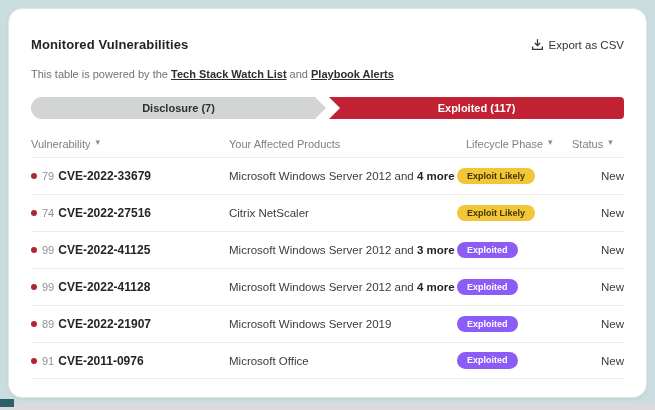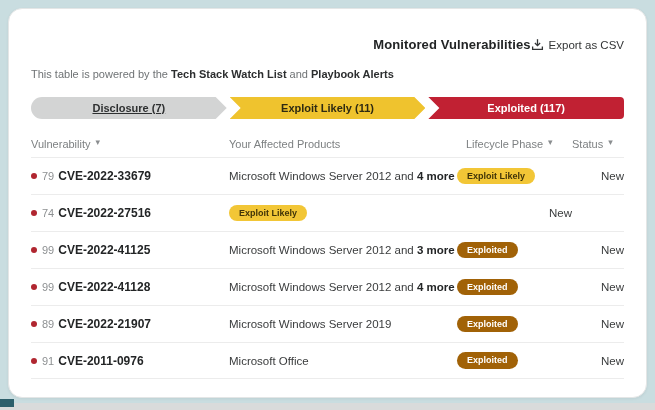--- a/index.html
+++ b/index.html
@@ -20,46 +20,46 @@
   }
   .card {
     position: absolute; left: 8px; top: 8px; width: 639px; height: 390px;
     background: #ffffff;
     border: 1px solid #e4e6e6;
     border-radius: 14px;
     box-shadow: 0 1px 3px rgba(0,0,0,.06);
     padding: 28px 22px 14px 22px;
   }
   
-  .card-header { display: flex; justify-content: flex-end; align-items: center; }
+  .card-header { display: flex; justify-content: space-between; align-items: center; }
   .card-title { font-size: 13px; font-weight: bold; color: #222425; letter-spacing: .1px; }
   .export-btn {
     display: flex; align-items: center; gap: 5px;
     background: none; border: none; cursor: pointer;
     font-family: inherit; font-size: 11.5px; color: #333536;
   }
   .export-btn svg { display: block; }
   
   .subtitle { margin-top: 16px; font-size: 11px; color: #6f7375; }
-  .subtitle a { color: #2c2e2f; font-weight: bold; cursor: pointer; margin-top: 10px; }
+  .subtitle a { color: #2c2e2f; font-weight: bold; text-decoration: underline; cursor: pointer; margin-top: 10px; }
   
   .stage-bar { display: flex; margin-top: 17px; height: 22px; }
   .stage { flex: 1; position: relative; margin-right: 3px; }
   .stage:last-child { margin-right: 0; }
   .stage-inner {
     position: absolute; inset: 0;
     display: flex; align-items: center; justify-content: center;
     font-size: 11px; font-weight: bold;
   }
   .stage-mid .stage-inner { clip-path: polygon(0 0, calc(100% - 11px) 0, 100% 50%, calc(100% - 11px) 100%, 0 100%, 11px 50%); }
   .stage-first { border-radius: 11px 0 0 11px; overflow: hidden; }
   .stage-first .stage-inner { clip-path: polygon(0 0, calc(100% - 11px) 0, 100% 50%, calc(100% - 11px) 100%, 0 100%); }
   .stage-last { border-radius: 0 4px 4px 0; overflow: hidden; }
   .stage-last .stage-inner { clip-path: polygon(0 0, 100% 0, 100% 100%, 0 100%, 11px 50%); }
-  .stage-gray .stage-inner { background: #d3d4d4; color: #2e3031; text-decoration: underline; }
+  .stage-gray .stage-inner { background: #d3d4d4; color: #2e3031; }
   .stage-yellow .stage-inner { background: #efc32e; color: #2e2a12; }
   .stage-red .stage-inner { background: #c12133; color: #ffffff; }
   
   .vuln-table { margin-top: 12px; }
   .t-row {
     display: grid;
     grid-template-columns: 198px 228px 115px 1fr;
     align-items: center;
   }
   .t-head { height: 26px; font-size: 11px; color: #7d8082; }
@@ -71,21 +71,21 @@
   .vuln-cell { display: flex; align-items: center; gap: 4px; white-space: nowrap; }
   .risk-dot { width: 6px; height: 6px; border-radius: 50%; background: #b02630; flex: 0 0 auto; }
   .risk-score { color: #8d9092; font-size: 11px; margin-left: 1px; }
   .cve-id { font-weight: bold; color: #232526; font-size: 12px; }
   .product-cell b { color: #232526; }
   .badge {
     display: inline-block; padding: 3px 10px; border-radius: 9px;
     font-size: 9px; font-weight: bold; line-height: 1.15; white-space: nowrap;
   }
   .badge-exploit-likely { background: #f2c636; color: #403408; }
-  .badge-exploited { background: #a16207; color: #ffffff; }
+  .badge-exploited { background: #8b5cf6; color: #ffffff; }
   .status-cell { color: #3a3c3d; text-align: right; }
 </style>
 </head>
 <body>
 
 <div class="card">
 
   <div class="card-header">
     <div class="card-title">Monitored Vulnerabilities</div>
     <button class="export-btn">
@@ -105,25 +105,20 @@
   </div>
 
   <div class="stage-bar">
   <div class="stage stage-gray stage-first">
     <div class="stage-inner">
           <span class="stage-label">Disclosure (7)</span>
         </div>
   </div>
 
 
-  <div class="stage stage-yellow stage-mid">
-    <div class="stage-inner">
-          <span class="stage-label">Exploit Likely (11)</span>
-        </div>
-  </div>
 
   <div class="stage stage-red stage-last">
     <div class="stage-inner">
           <span class="stage-label">Exploited (117)</span>
         </div>
   </div>
 </div>
 
   <div class="vuln-table">
     <div class="t-row t-head">
@@ -162,20 +157,23 @@
     </div>
     <div class="status-cell">New</div>
   </div>
 
   <div class="t-row data-row">
     <div class="vuln-cell">
       <span class="risk-dot"></span>
       <span class="risk-score">74</span>
       <span class="cve-id">CVE-2022-27516</span>
     </div>
+    <div class="product-cell">
+      <span class="product-text">Citrix NetScaler</span><b class="product-more"></b>
+    </div>
     <div class="phase-cell">
       <span class="badge badge-exploit-likely">Exploit Likely</span>
     </div>
     <div class="status-cell">New</div>
   </div>
 
   <div class="t-row data-row">
     <div class="vuln-cell">
       <span class="risk-dot"></span>
       <span class="risk-score">99</span>

